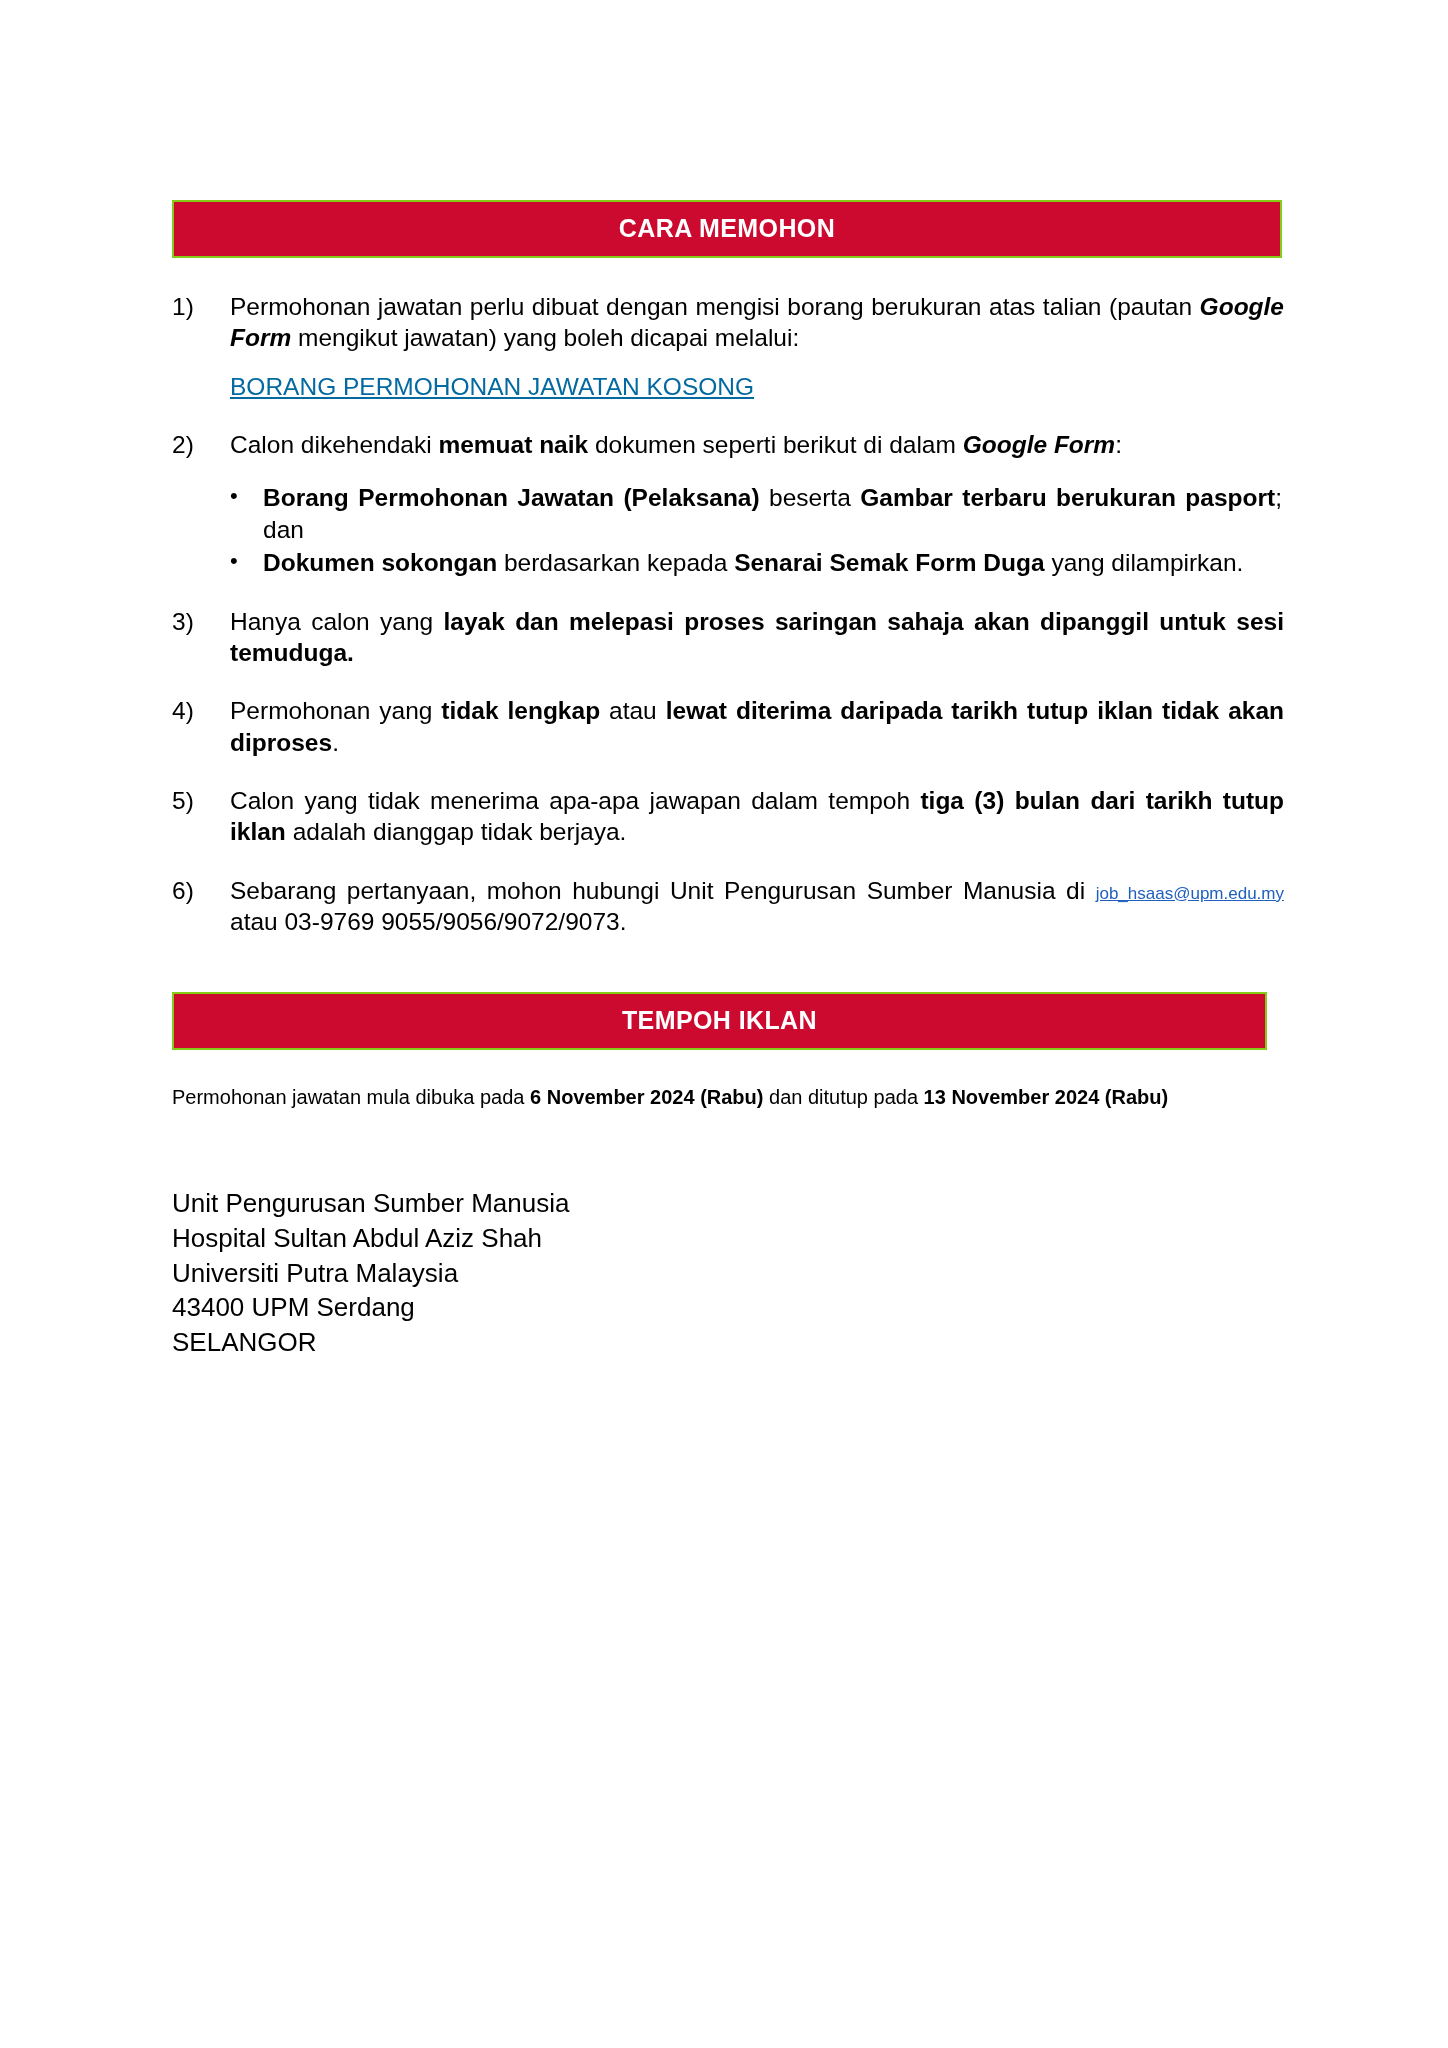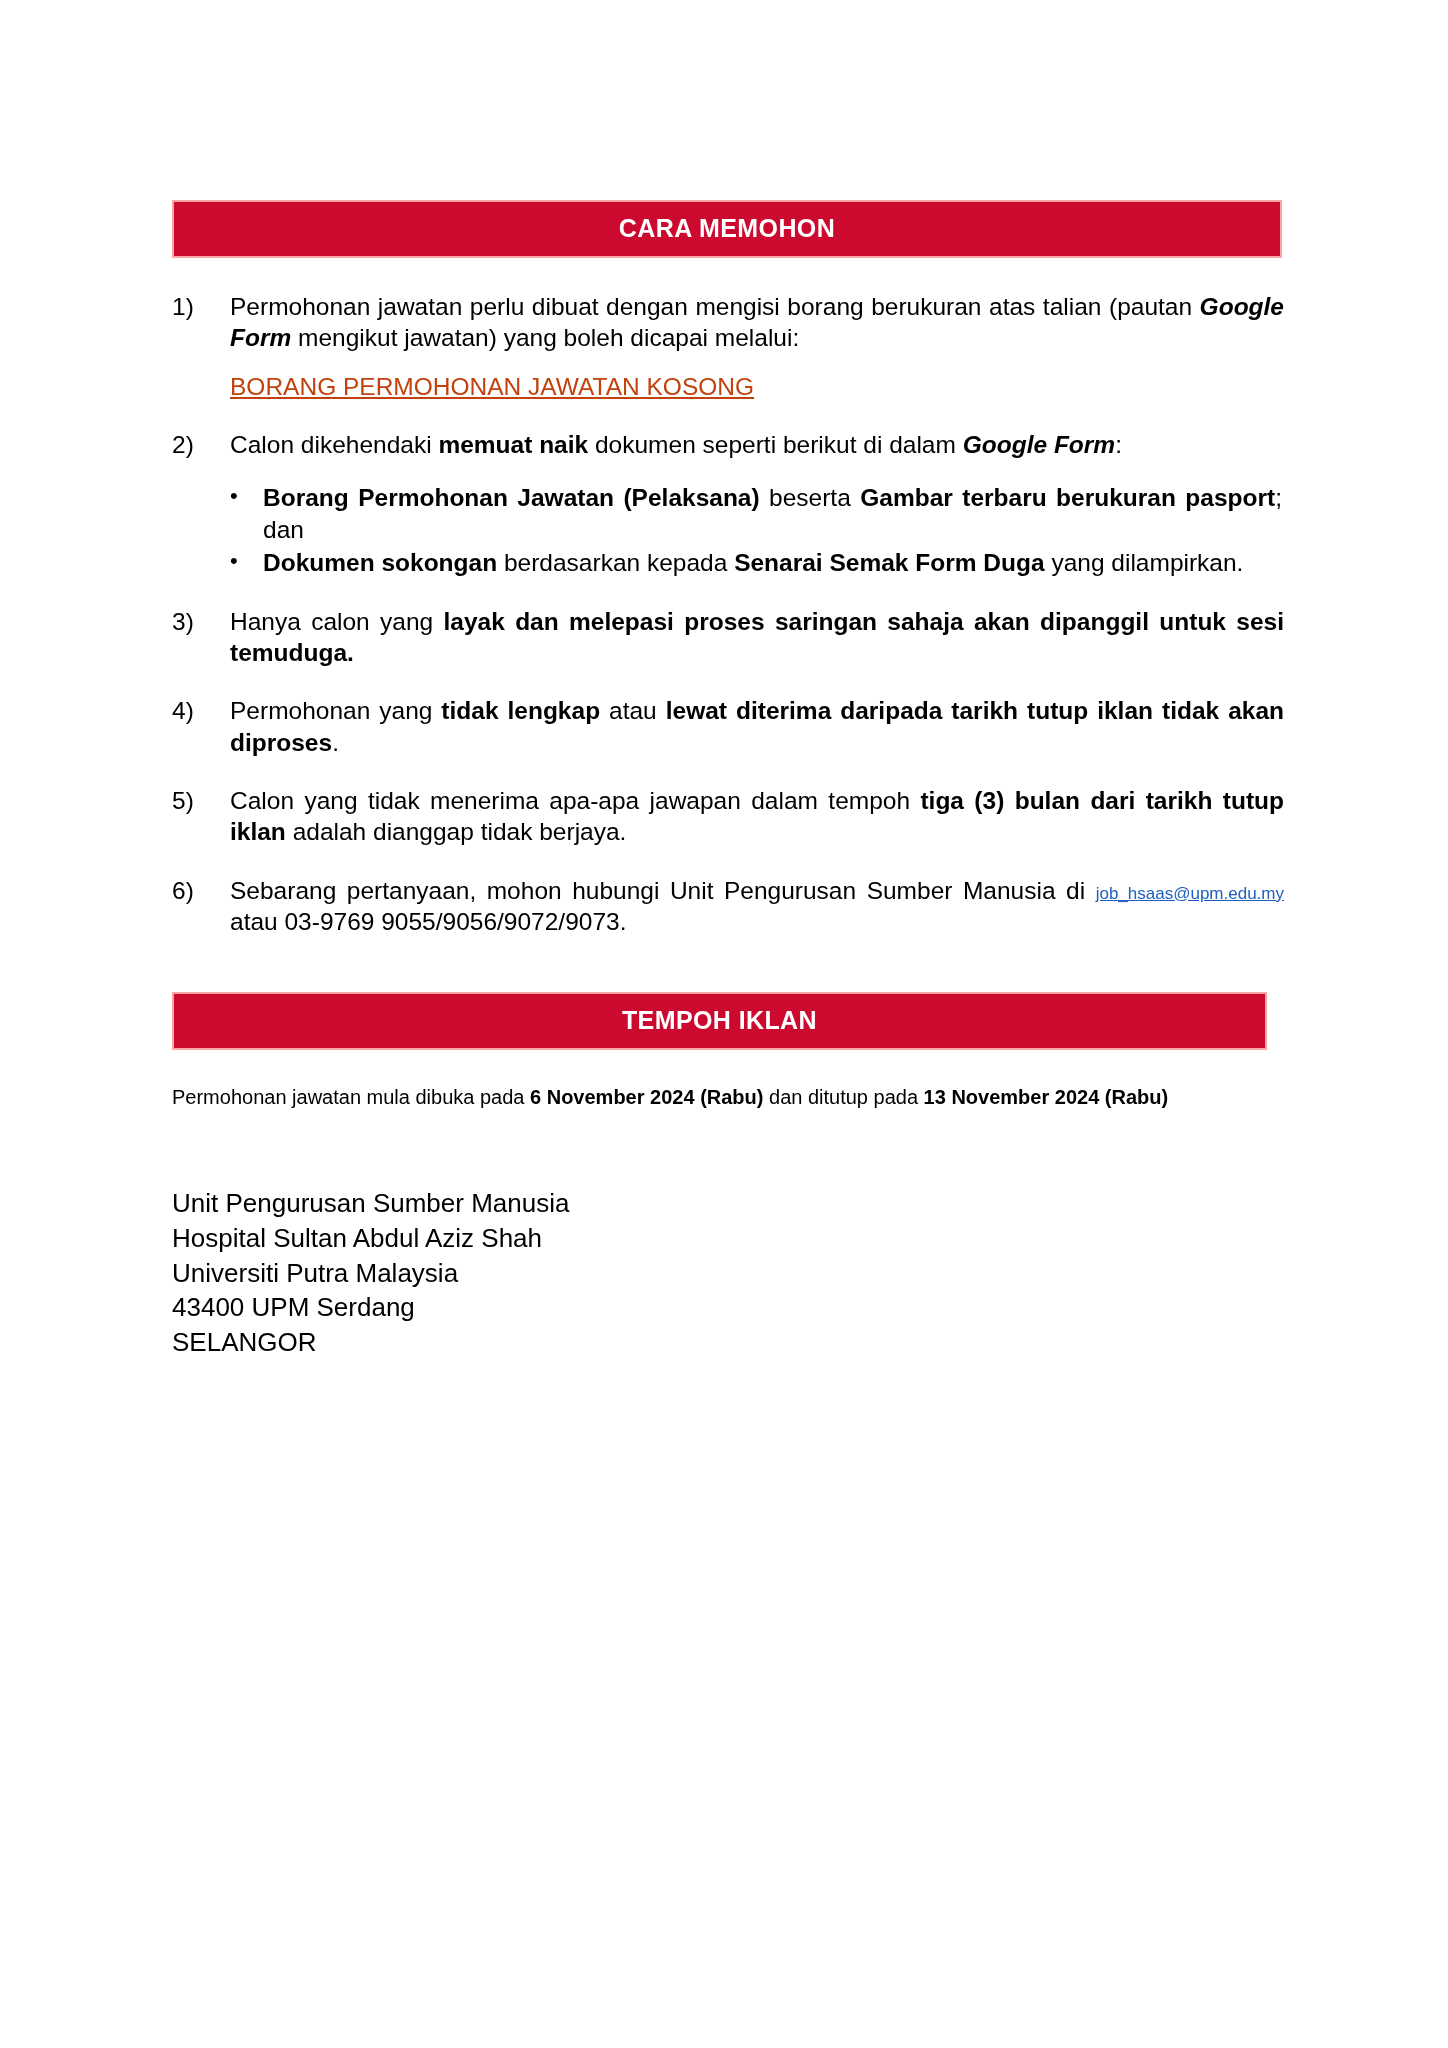--- a/index.html
+++ b/index.html
@@ -25,21 +25,21 @@
   .content {
     position: absolute;
     left: 172px;
     top: 0;
     width: 1112px;
   }
 
   
   .banner {
     background: #CC0A2F;
-    border: 2px solid #fca5a5;
+    border: 2px solid #84cc16;
     color: #ffffff;
     text-align: center;
     font-weight: bold;
     font-size: 25px;
     letter-spacing: 0.4px;
     padding: 12px 0 13px 0;
     box-sizing: border-box;
   }
   #banner-cara { margin-top: 200px; width: 1110px; }
   #banner-tempoh { margin-top: 55px; width: 1095px; }
@@ -68,21 +68,21 @@
     text-align: justify;
   }
   .num-item .body.nojustify { text-align: left; }
 
   #item-1 { margin-top: 33px; }
 
   .linkline {
     margin-top: 17px;
   }
   a.doclink {
-    color: #c2410c;
+    color: #0369a1;
     text-decoration: underline;
     font-size: 24.5px;
   }
   a.maillink {
     color: #1f5fbf;
     text-decoration: underline;
     font-size: 17px;
   }
 
   

